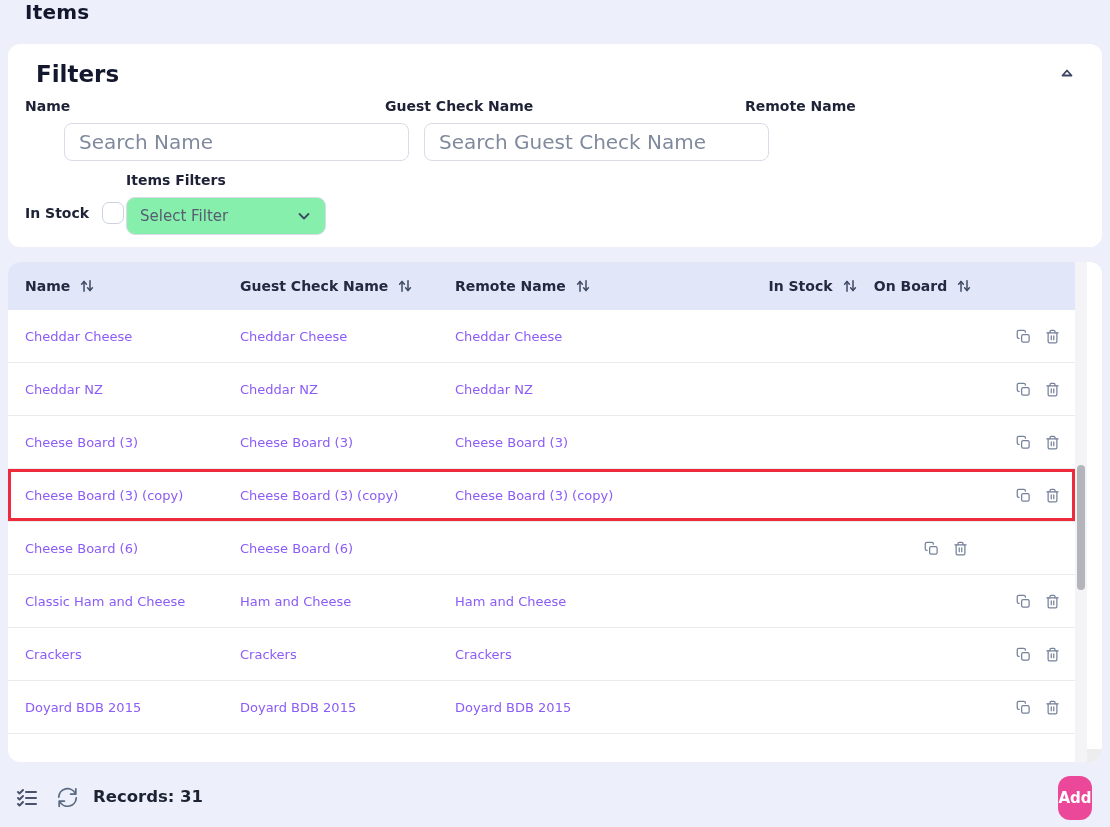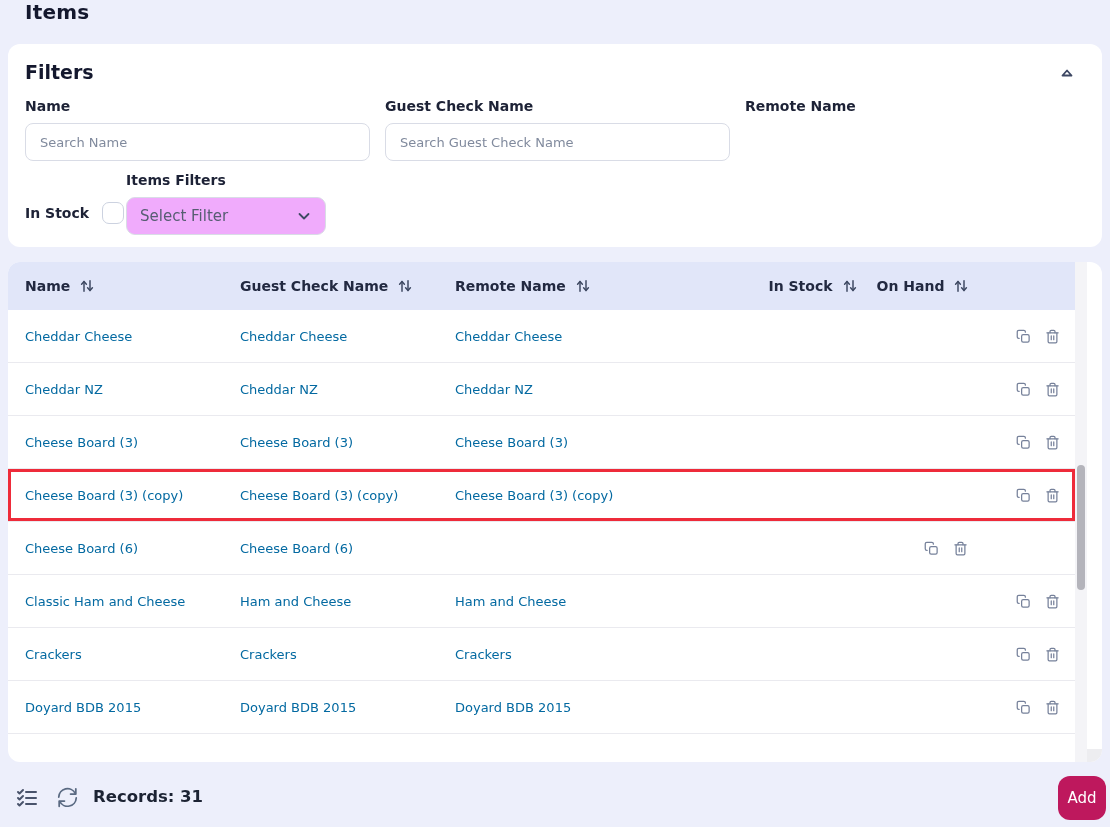--- a/index.html
+++ b/index.html
@@ -14,50 +14,51 @@
   .page-title {
     position: absolute; left: 25px; top: 0px;
     font-size: 20px; font-weight: 700; color: #14182e; letter-spacing: .2px;
   }
   
   .filters-card {
     position: absolute; left: 8px; top: 44px; width: 1094px; height: 203px;
     background: #ffffff; border-radius: 12px;
   }
   .filters-heading {
-    position: absolute; left: 17px; top: 17px;
-    font-size: 19px; font-weight: 700; color: #14182e;
+    position: absolute; left: 28px; top: 17px;
+    font-size: 23px; font-weight: 700; color: #14182e;
   }
   .collapse-btn {
     position: absolute; right: 24px; top: 18px; width: 22px; height: 22px;
     background: none; border: none; cursor: pointer; color: #3d4763;
     display:flex; align-items:center; justify-content:center;
   }
   .field { position: absolute; }
   .field-label { display:block; font-size: 14px; font-weight: 700; color: #1d2236; margin-bottom: 9px; }
   .text-input {
     width: 100%; height: 38px; border: 1px solid #d9dce6; border-radius: 8px;
-    padding: 0 14px; font-size: 13px; color: #333a4c; background:#fff; outline:none;
+    padding: 0 14px; font-size: 20px; color: #333a4c; background:#fff; outline:none;
     font-family: inherit;
+    margin-left: 39px;
   }
   .text-input::placeholder { color: #808a9d; opacity: 1; }
   .field-name   { left: 17px;  top: 54px; width: 345px; }
   .field-guest  { left: 377px; top: 54px; width: 345px; }
   .field-remote { left: 737px; top: 54px; width: 343px; }
   .instock-group { position:absolute; left:17px; top:158px; display:flex; align-items:center; gap:13px; }
   .instock-label { font-size: 14px; font-weight: 700; color: #1d2236; }
   .checkbox {
     width: 22px; height: 22px; border: 1.5px solid #ccd2e0; border-radius: 7px;
     background: #fff; cursor: pointer;
   }
   .preset-group { position:absolute; left:118px; top:128px; }
   .select-box {
     width: 200px; height: 38px; border: 1px solid #d9dce6; border-radius: 9px;
     display:flex; align-items:center; justify-content:space-between;
-    padding: 0 13px; cursor: pointer; background:#f0abfc;
+    padding: 0 13px; cursor: pointer; background:#86efac;
   }
   .select-value { font-size: 15px; color: #565d72; }
   
   .table-card {
     position: absolute; left: 8px; top: 262px; width: 1094px; height: 500px;
     background: #ffffff; border-radius: 12px; overflow: hidden;
   }
   .table-scroll { position:absolute; left:0; top:0; width:1067px; height:100%; }
   .thead {
     display: grid; grid-template-columns: 215px 215px 308px 100px 120px 1fr;
@@ -65,21 +66,21 @@
   }
   .th { display:flex; align-items:center; gap:9px; font-size:14px; font-weight:600; color:#222941; }
   .thead .th:nth-child(4), .thead .th:nth-child(5) { justify-content:center; }
   .sort-icon { display:inline-flex; cursor:pointer; }
   .trow {
     position: relative;
     display: grid; grid-template-columns: 215px 215px 308px 100px 120px 1fr;
     height: 53px; align-items: center; padding-left: 17px;
     border-bottom: 1px solid #eaeaef; background:#fff;
   }
-  .td { font-size: 13px; color: #0369a1; white-space: nowrap; overflow: hidden; }
+  .td { font-size: 13px; color: #8b5cf6; white-space: nowrap; overflow: hidden; }
   .td-center { text-align: center; }
   .trow.highlighted::after {
     content:""; position:absolute; inset:0; border:3px solid #ee2b3a; pointer-events:none;
   }
   .row-actions { display:flex; justify-content:flex-end; align-items:center; gap:14px; padding-right:15px; }
   .icon-btn { background:none; border:none; cursor:pointer; color:#76819a; display:flex; padding:0; }
   
   .vscroll-track {
     position:absolute; left:1067px; top:0; width:12px; height:100%;
     background:#f4f4f7;
@@ -89,23 +90,23 @@
     background:#b4b4bb; border-radius:4px; cursor:grab;
   }
   .scroll-corner { position:absolute; right:0; bottom:0; width:15px; height:13px; background:#ededf0; }
   
   .footer-columns-btn { position:absolute; left:15px; top:786px; width:24px; height:24px;
     background:none; border:none; color:#49536b; cursor:pointer; display:flex; }
   .footer-refresh-btn { position:absolute; left:57px; top:787px; width:22px; height:22px;
     background:none; border:none; color:#5a6a82; cursor:pointer; display:flex; }
   .records-text { position:absolute; left:93px; top:787px; font-size:16.5px; font-weight:600; color:#1c2333; }
   .add-btn {
-    position:absolute; left:1058px; top:776px; width:48px; height:44px;
-    background:#be185d; color:#ffffff; border:none; border-radius:12px;
-    font-size:15px; font-weight:400; cursor:pointer; font-family:inherit;
+    position:absolute; left:1058px; top:776px; width:34px; height:44px;
+    background:#ec4899; color:#ffffff; border:none; border-radius:12px;
+    font-size:15px; font-weight:700; cursor:pointer; font-family:inherit;
   }
 </style>
 </head>
 <body>
 
 <h1 class="page-title">Items</h1>
 
 <section class="filters-card">
   <h2 class="filters-heading">Filters</h2>
   <button class="collapse-btn">
@@ -187,21 +188,21 @@
     <span class="sort-icon">
       <svg width="16" height="16" viewBox="0 0 16 16" fill="none" stroke="#3f4a63" stroke-width="1.5" stroke-linecap="round" stroke-linejoin="round">
               <line x1="5" y1="13.2" x2="5" y2="3.6"></line>
               <polyline points="2.6 6.2 5 3.6 7.4 6.2"></polyline>
               <line x1="11" y1="2.8" x2="11" y2="12.4"></line>
               <polyline points="8.6 9.8 11 12.4 13.4 9.8"></polyline>
             </svg>
     </span>
   </div>
         <div class="th">
-    <span>On Hand</span>
+    <span>On Board</span>
     <span class="sort-icon">
       <svg width="16" height="16" viewBox="0 0 16 16" fill="none" stroke="#3f4a63" stroke-width="1.5" stroke-linecap="round" stroke-linejoin="round">
               <line x1="5" y1="13.2" x2="5" y2="3.6"></line>
               <polyline points="2.6 6.2 5 3.6 7.4 6.2"></polyline>
               <line x1="11" y1="2.8" x2="11" y2="12.4"></line>
               <polyline points="8.6 9.8 11 12.4 13.4 9.8"></polyline>
             </svg>
     </span>
   </div>
       </div>

